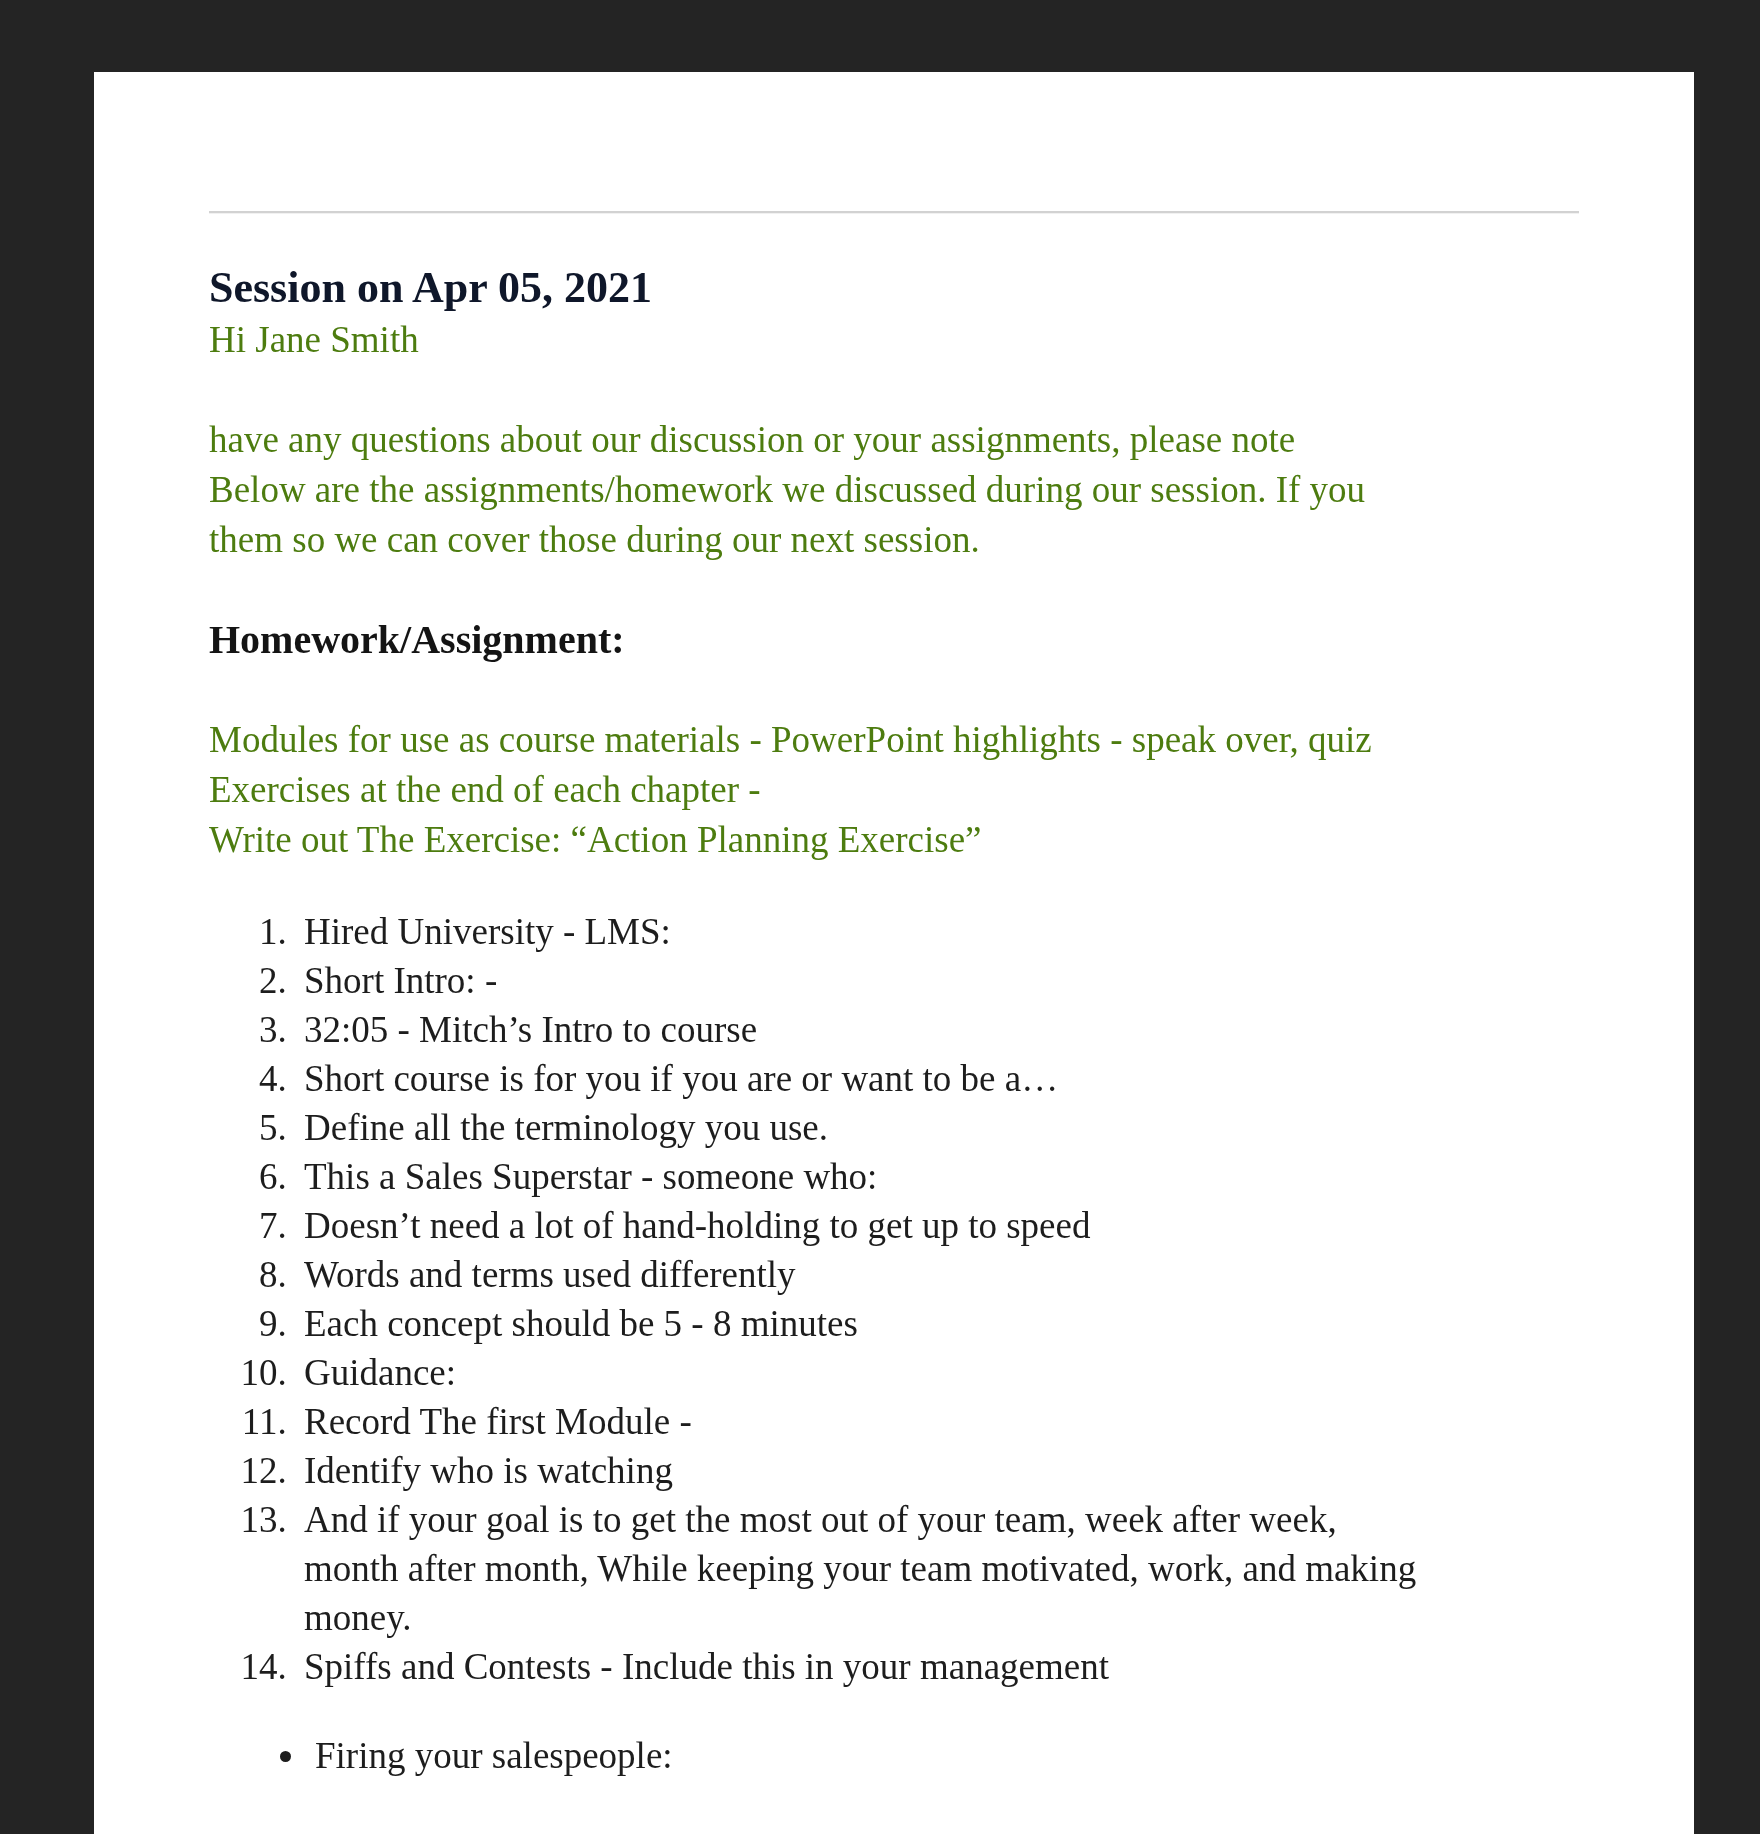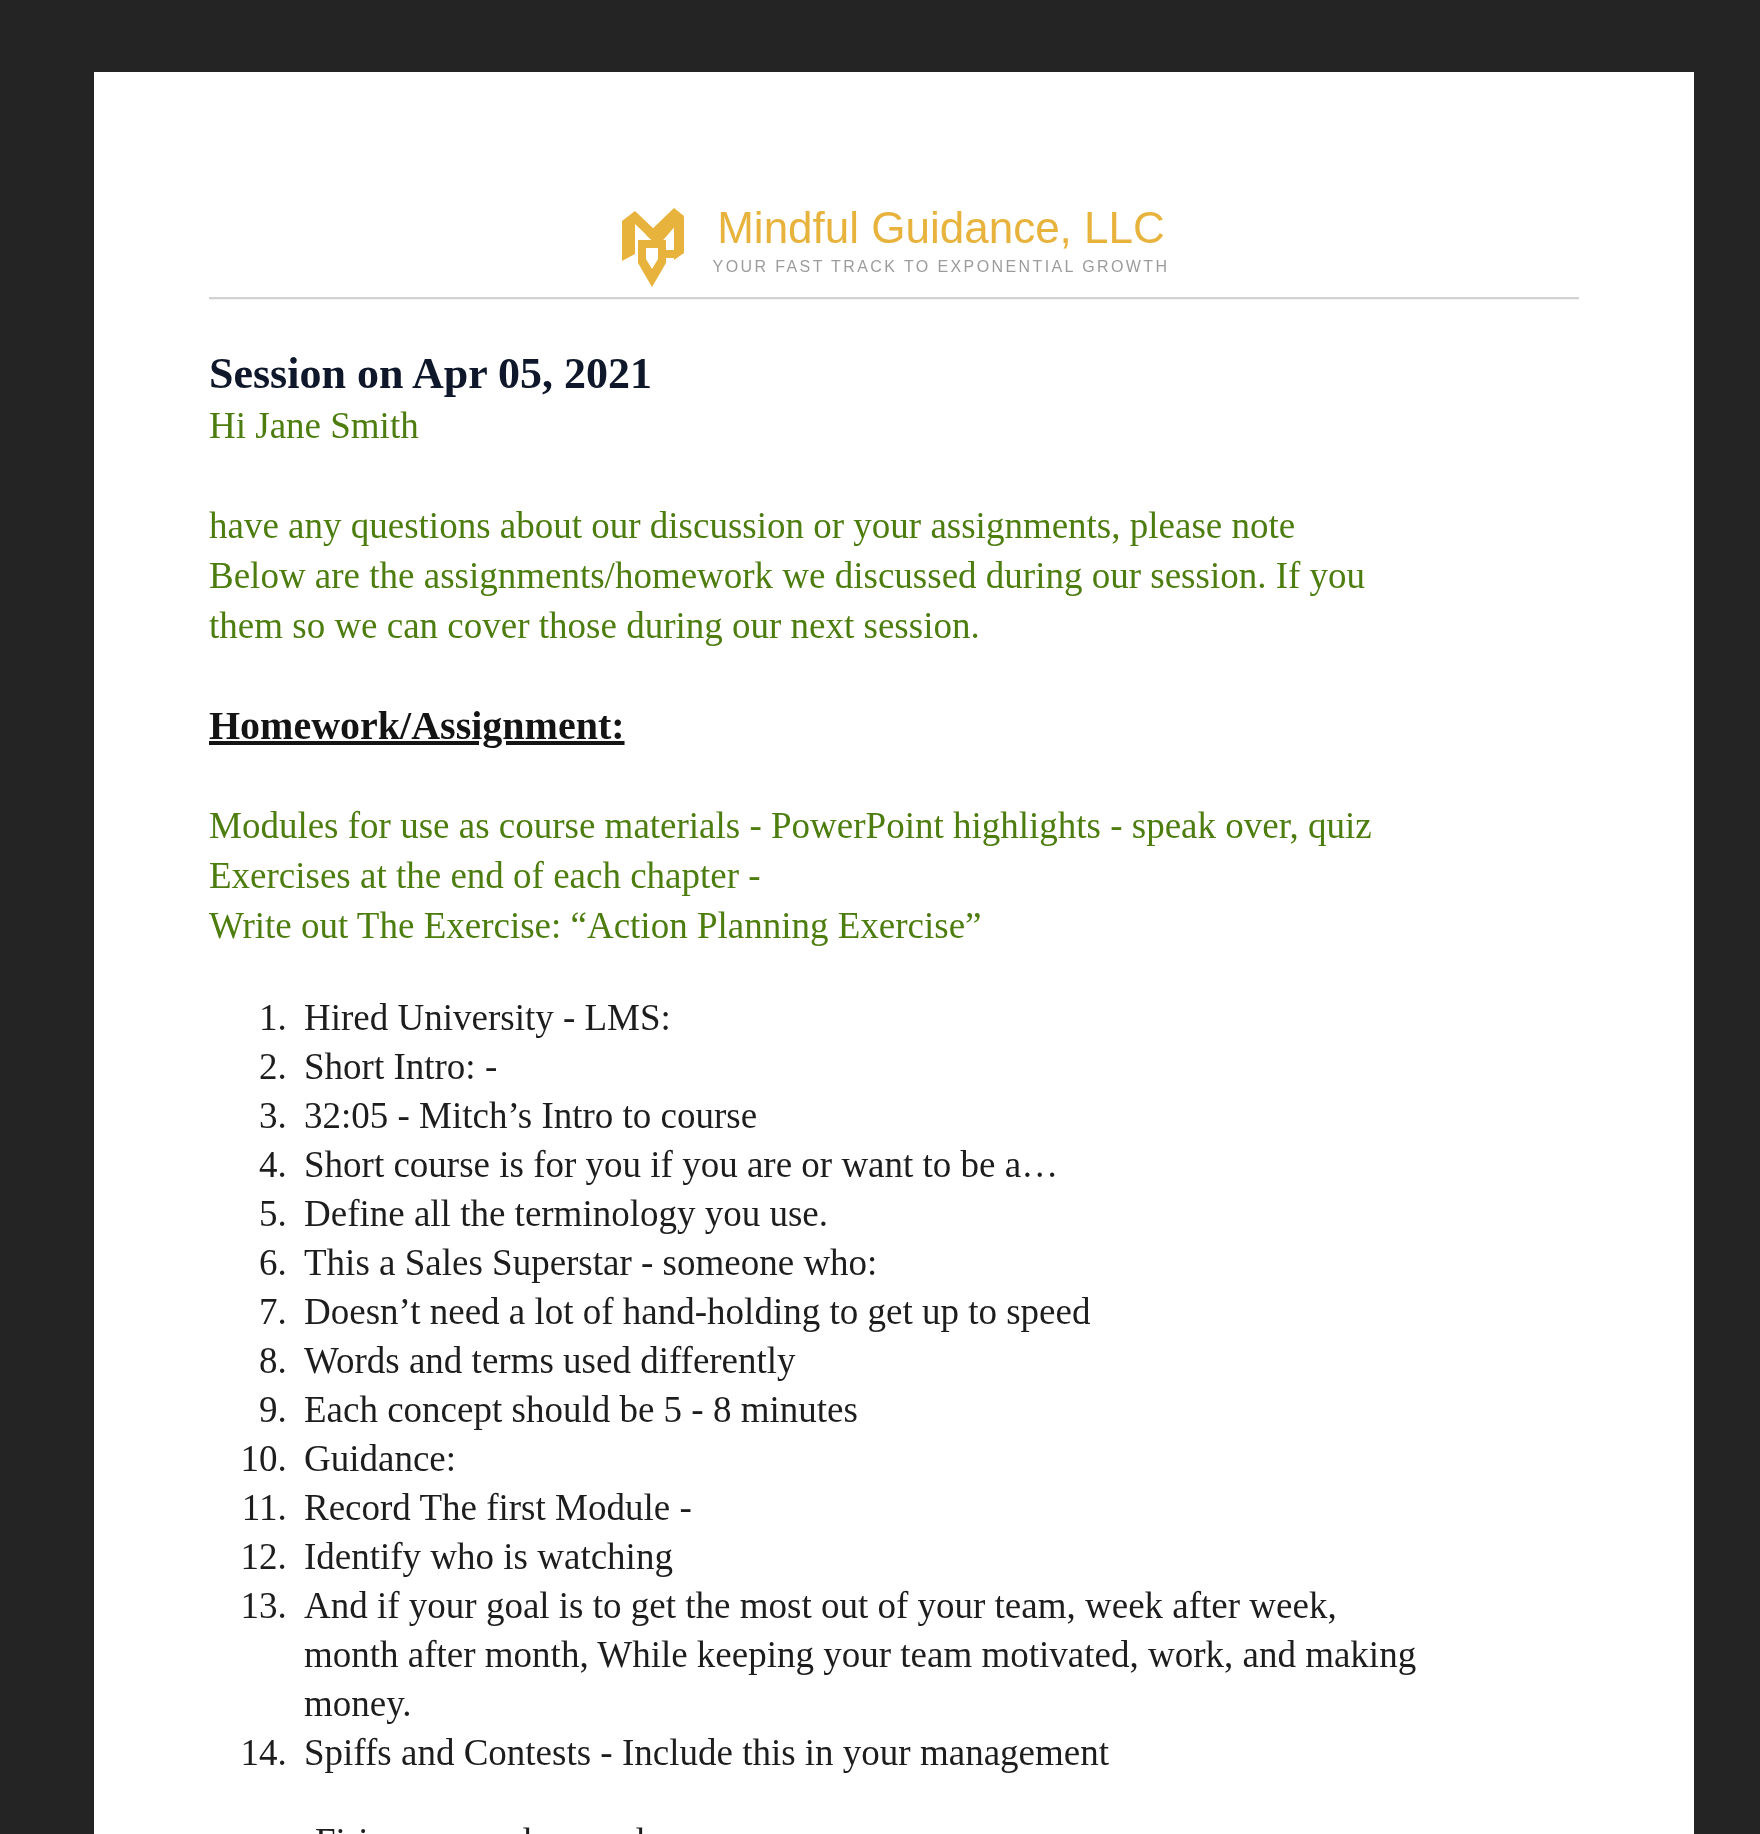--- a/index.html
+++ b/index.html
@@ -46,21 +46,20 @@
     font-size:44px; line-height:54px; font-weight:700;
     color:#0f172a;
   }
   .bodytext { font-size:37px; line-height:50px; color:#4d7c0f; }
   .greeting { margin:0; }
   .para { margin-top:50px; }
   .hw-heading {
     margin-top:50px;
     font-size:40px; line-height:50px; font-weight:700;
     color:#141414;
-    text-decoration:underline;
   }
   ol.assignments {
     margin:42px 0 0 0; padding-left:87px;
   }
   ol.assignments > li {
     font-size:37px; line-height:49px; color:#1d1d1d;
     padding-left:8px;
     max-width:1290px;
   }
   ul.sub-bullets {
@@ -71,42 +70,20 @@
     font-size:37px; line-height:49px; color:#1d1d1d;
     padding-left:6px;
   }
 </style>
 </head>
 <body>
 
 <div class="page">
 
   <header>
-    <div class="logo-row">
-      <svg class="mg-icon" viewBox="0 0 76 86" xmlns="http://www.w3.org/2000/svg">
-        <g fill="#E8B33C">
-
-          <polygon points="3,19 16,9 16,52 3,59"></polygon>
-
-          <polygon points="16,9 37,29 37,42 16,22"></polygon>
-
-          <polygon points="27,33 55,6 65,14 39,44"></polygon>
-
-          <polygon points="55,22 65,14 65,51 55,58"></polygon>
-
-          <path fill-rule="evenodd" d="M19,38 L47,38 L47,61 L33,85 L19,61 Z M27,46 L39,46 L39,57 L33,67 L27,57 Z"></path>
-
-          <polygon points="39,48 55,48 55,56 39,56"></polygon>
-        </g>
-      </svg>
-      <div class="logo-text">
-        <div class="brand">Mindful Guidance, LLC</div>
-        <div class="tagline">YOUR FAST TRACK TO EXPONENTIAL GROWTH</div>
-      </div>
-    </div>
     <div class="rule"></div>
   </header>
 
   <main>
     <h1 class="doc-title">Session on Apr 05, 2021</h1>
     <p class="bodytext greeting">Hi Jane Smith</p>
 
     <div class="bodytext para">
       <div>have any questions about our discussion or your assignments, please note</div>
       <div>Below are the assignments/homework we discussed during our session. If you</div>

